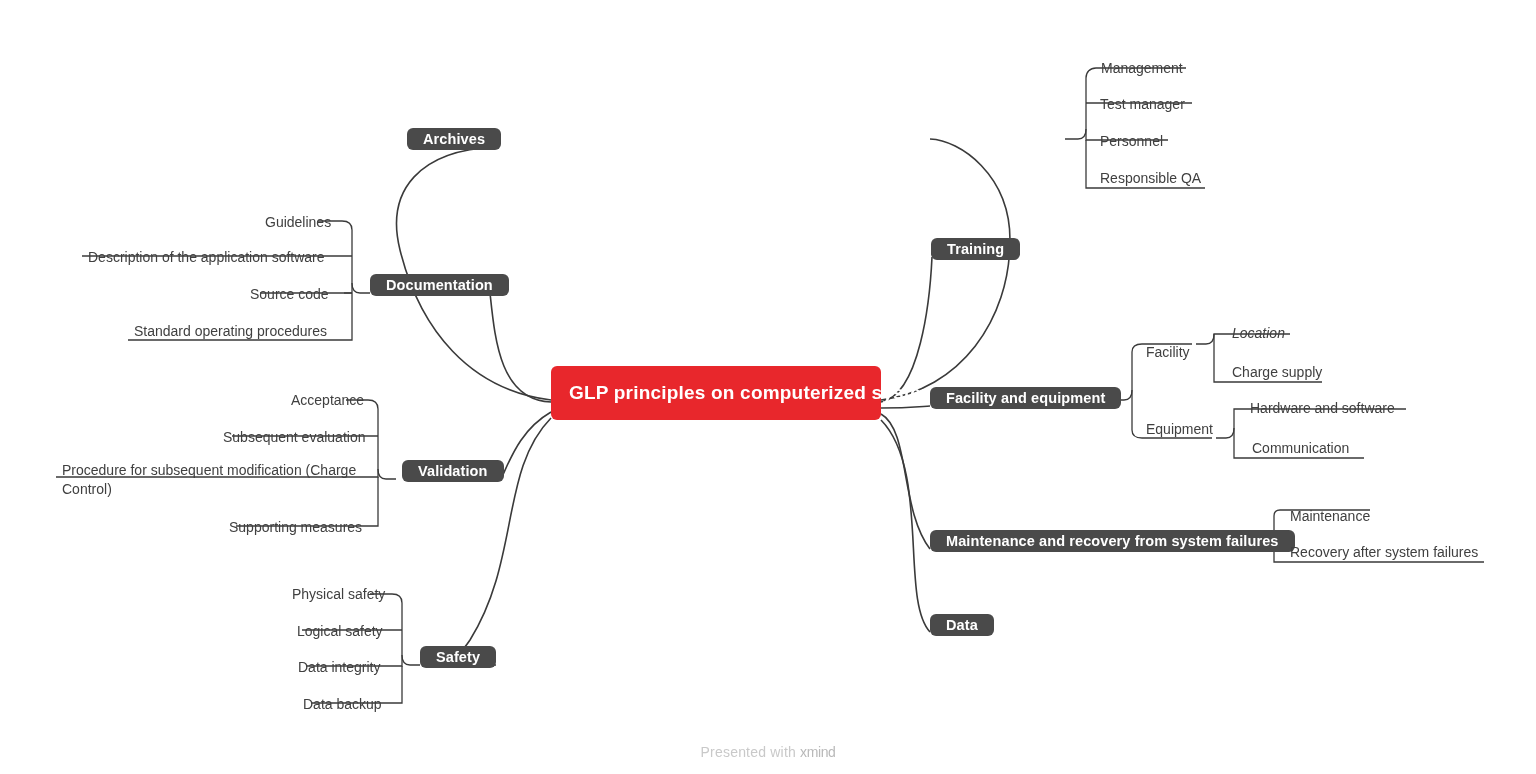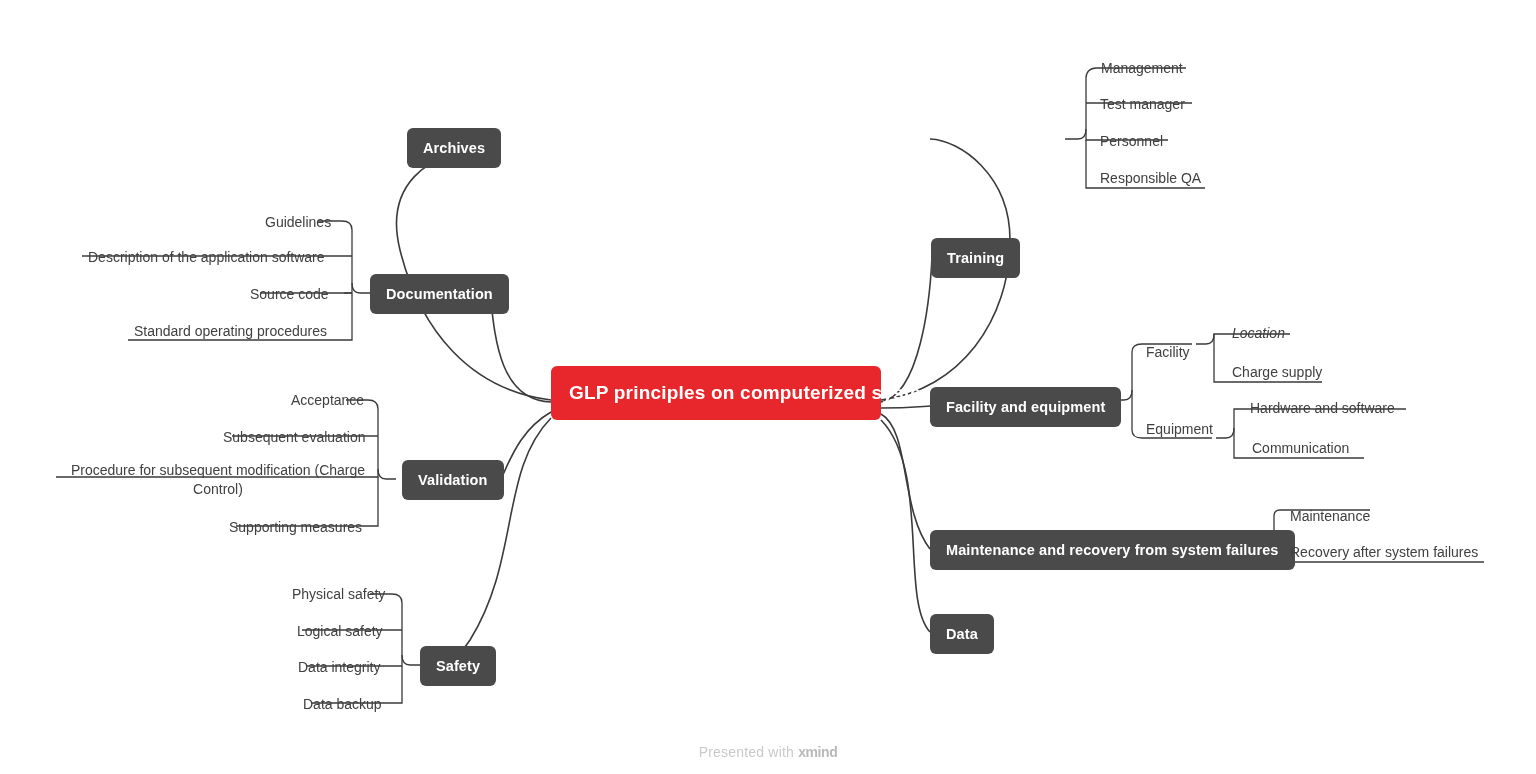--- a/index.html
+++ b/index.html
@@ -42,21 +42,21 @@
     letter-spacing: 0.2px;
   }
   .main-node {
     background: #4a4a4a;
     color: #ffffff;
     border-radius: 6px;
     font-weight: bold;
     font-size: 14.5px;
     line-height: 18px;
     text-align: center;
-    padding: 11px 16px;
+    padding: 2px 16px;
     letter-spacing: 0.1px;
   }
   .leaf-node {
     color: #404040;
     font-size: 14px;
     line-height: 19px;
     padding: 2px 4px;
     background: transparent;
   }
   .leaf-node.wrap {
@@ -67,21 +67,21 @@
     left: 0;
     bottom: 14px;
     width: 1536px;
     text-align: center;
     color: #c9c9c9;
     font-size: 14px;
     letter-spacing: 0.2px;
   }
   .footer b {
     color: #b9b9b9;
-    font-weight: bold;
+    font-weight: normal;
     letter-spacing: -0.4px;
   }
 </style>
 </head>
 <body>
 
 <div id="canvas">
 
   <svg id="links" viewBox="0 0 1536 774">
     <g fill="none" stroke="#3a3a3a" stroke-width="1.6">
@@ -154,21 +154,21 @@
 
   <div class="node main-node" style="left:930px; top:614px;">Data</div>
 
   <div class="node leaf-node" style="left:261px; top:211px;">Guidelines</div>
   <div class="node leaf-node" style="left:84px; top:246px;">Description of the application software</div>
   <div class="node leaf-node" style="left:246px; top:283px;">Source code</div>
   <div class="node leaf-node" style="left:130px; top:320px;">Standard operating procedures</div>
 
   <div class="node leaf-node" style="left:287px; top:389px;">Acceptance</div>
   <div class="node leaf-node" style="left:219px; top:426px;">Subsequent evaluation</div>
-  <div class="node leaf-node wrap" style="left:58px; top:459px; width:320px;text-align:center;">Procedure for subsequent modification (Charge Control)</div>
+  <div class="node leaf-node wrap" style="left:58px; top:459px; width:320px;">Procedure for subsequent modification (Charge Control)</div>
   <div class="node leaf-node" style="left:225px; top:516px;">Supporting measures</div>
 
   <div class="node leaf-node" style="left:288px; top:583px;">Physical safety</div>
   <div class="node leaf-node" style="left:293px; top:620px;">Logical safety</div>
   <div class="node leaf-node" style="left:294px; top:656px;">Data integrity</div>
   <div class="node leaf-node" style="left:299px; top:693px;">Data backup</div>
 
   <div class="node leaf-node" style="left:1097px; top:57px;">Management</div>
   <div class="node leaf-node" style="left:1096px; top:93px;">Test manager</div>
   <div class="node leaf-node" style="left:1096px; top:130px;">Personnel</div>

